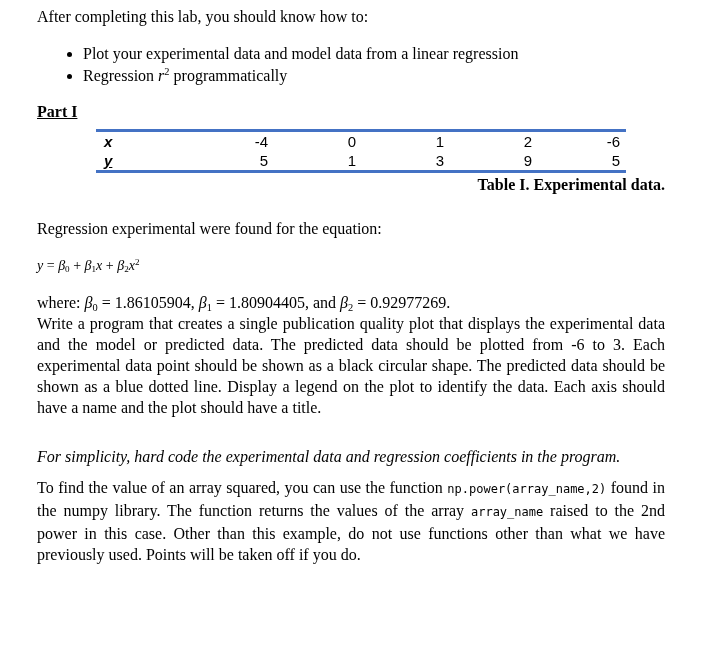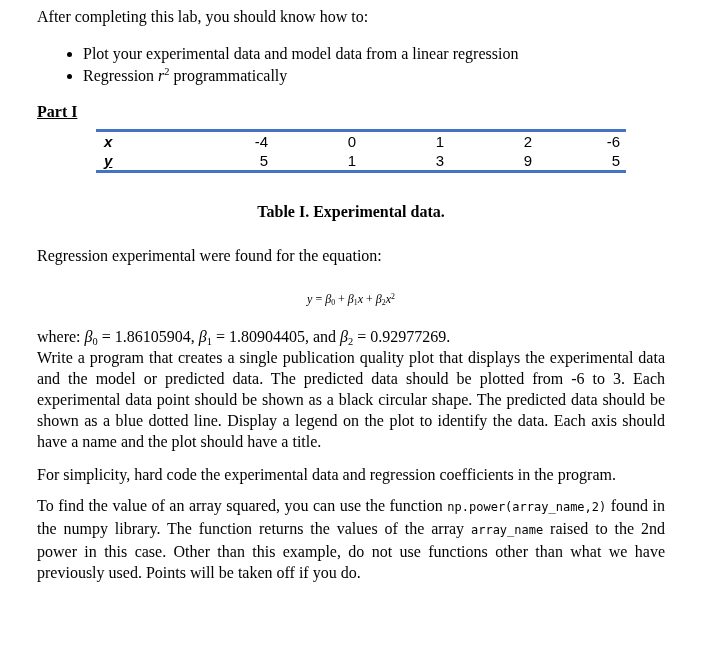--- a/index.html
+++ b/index.html
@@ -61,38 +61,37 @@
     text-align: left;
     font-weight: bold;
     font-style: italic;
     padding-left: 8px;
   }
   table.data td.lbl.u { text-decoration: underline; }
   col.c0 { width: 90px; }
   col.cn { width: 88px; }
 
   .caption {
-    margin-top: 30px;
-    text-align: center;
+    margin-top: 3px;
+    text-align: right;
     font-weight: bold;
     line-height: 18px;
   }
   .reg-lead { margin-top: 24px; }
   .equation {
-    margin-top: 23px;
-    text-align: center;
-    font-size: 12px;
+    margin-top: 16px;
+    font-size: 14px;
     line-height: 21px;
   }
   .where-line { margin-top: 16px; }
   .para-justify {
     text-align: justify;
     line-height: 21px;
   }
-  .hardcode-note { margin-top: 12px; }
+  .hardcode-note { margin-top: 28px; font-style: italic; }
   .numpy-note {
     margin-top: 10px;
     text-align: justify;
     line-height: 21px;
   }
   .i { font-style: italic; }
   .code {
     font-family: "DejaVu Sans Mono", monospace;
     font-size: 12px;
   }

